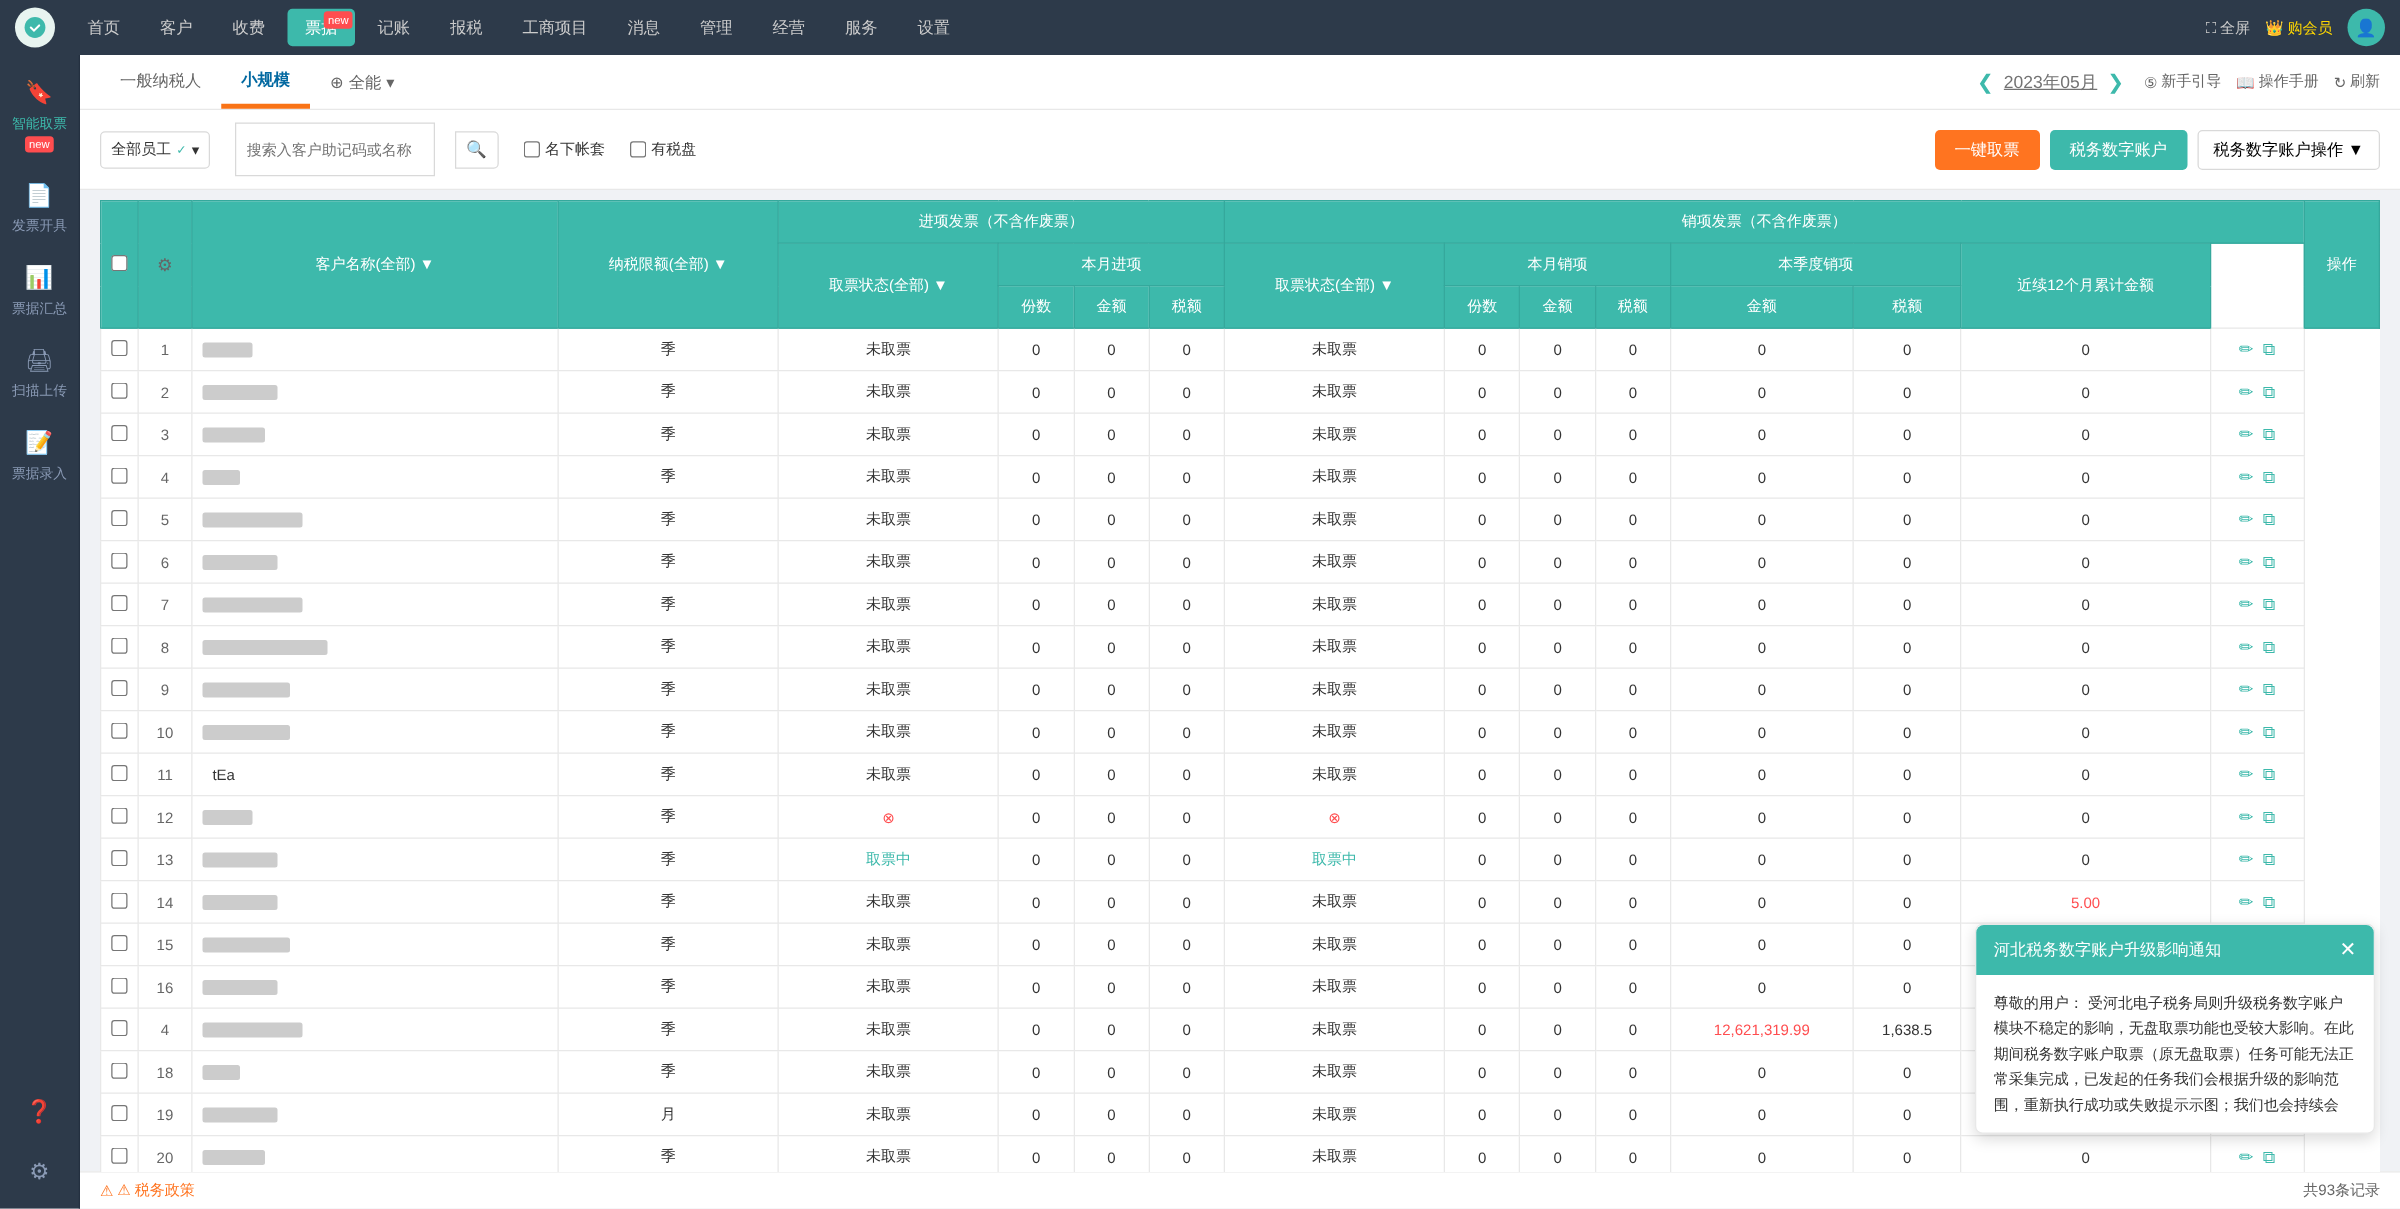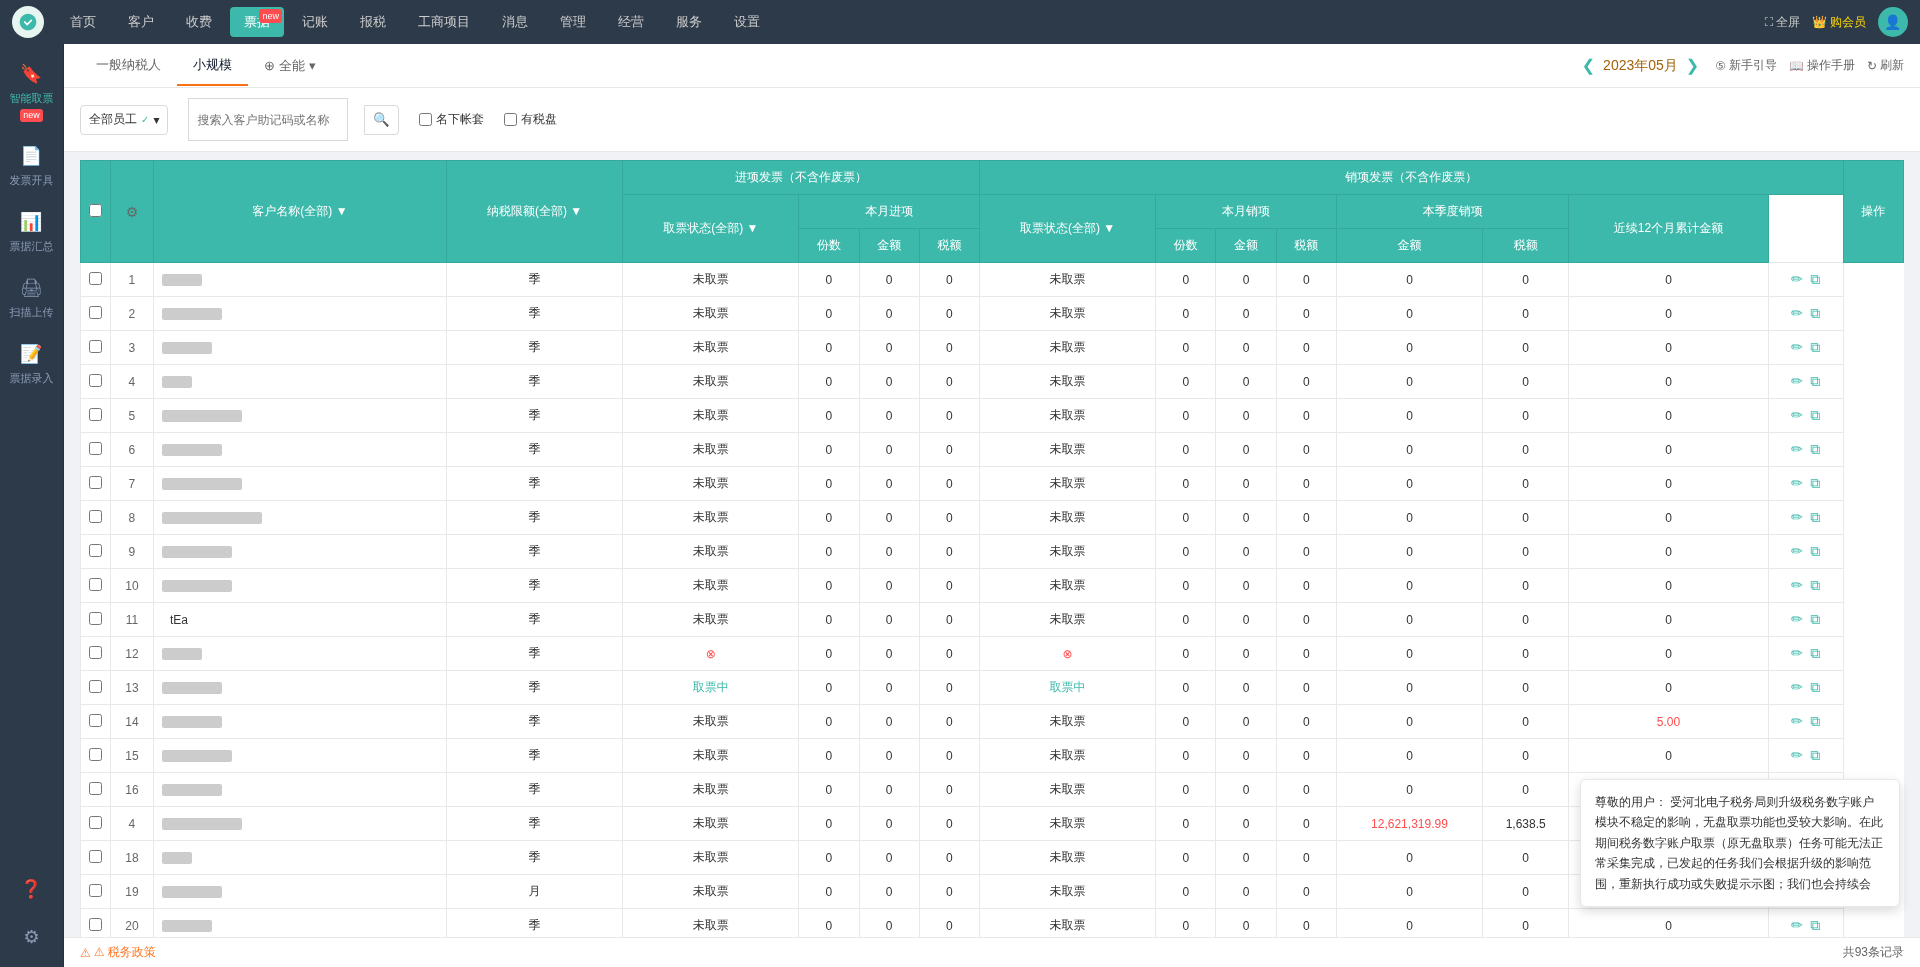--- a/index.html
+++ b/index.html
@@ -25,36 +25,36 @@
     .sidebar-item.active { color: #3db9ab; }
     .sidebar-item .new-badge { background: #ff4d4f; color: #fff; font-size: 9px; padding: 0 3px; border-radius: 3px; line-height: 13px; }
     .sidebar-bottom { margin-top: auto; display: flex; flex-direction: column; align-items: center; gap: 4px; }
 
     
     .main-content { flex: 1; display: flex; flex-direction: column; overflow: hidden; background: #f0f2f5; }
 
     
     .sub-nav { background: #fff; display: flex; align-items: center; padding: 0 16px; height: 44px; border-bottom: 1px solid #e8e8e8; gap: 0; }
     .sub-nav-item { padding: 10px 16px; cursor: pointer; font-size: 13px; color: #666; border-bottom: 2px solid transparent; margin-bottom: -1px; }
-    .sub-nav-item.active { color: #0f172a; border-bottom: 2px solid #f97316; font-weight: 400; }
+    .sub-nav-item.active { color: #0369a1; border-bottom: 4px solid #f97316; font-weight: 700; }
     .sub-nav-icon { display: flex; align-items: center; gap: 4px; padding: 0 16px; cursor: pointer; color: #666; font-size: 13px; }
 
     
     .toolbar { background: #fff; padding: 10px 16px; display: flex; align-items: center; gap: 8px; border-bottom: 1px solid #e8e8e8; justify-content: space-between; }
     .toolbar-left { display: flex; align-items: center; gap: 20px; }
     .toolbar-right { display: flex; align-items: center; gap: 8px; }
     .select-box { border: 1px solid #d9d9d9; border-radius: 4px; padding: 4px 8px; font-size: 12px; background: #fff; display: flex; align-items: center; gap: 4px; cursor: pointer; height: 30px; }
     .search-input { border: 1px solid #d9d9d9; border-radius: 0; padding: 4px 8px; font-size: 12px; width: 160px; height: 43px; outline: none; }
     .search-btn { border: 1px solid #d9d9d9; background: #fff; padding: 4px 8px; border-radius: 0 4px 4px 0; cursor: pointer; height: 30px; display: flex; align-items: center; margin-left: -4px; }
     .checkbox-item { display: flex; align-items: center; gap: 4px; font-size: 12px; cursor: pointer; }
     .btn-orange { background: #ff7420; color: #fff; border: none; padding: 6px 16px; border-radius: 4px; cursor: pointer; font-size: 13px; height: 32px; }
     .btn-teal { background: #3db9ab; color: #fff; border: none; padding: 6px 16px; border-radius: 4px; cursor: pointer; font-size: 13px; height: 32px; }
     .btn-outline { border: 1px solid #d9d9d9; background: #fff; padding: 6px 12px; border-radius: 4px; cursor: pointer; font-size: 13px; height: 32px; display: flex; align-items: center; gap: 4px; }
     .date-arrow { cursor: pointer; color: #3db9ab; font-size: 16px; background: none; border: none; }
-    .date-text { font-size: 14px; font-weight: 500; color: #a16207; }
+    .date-text { font-size: 14px; font-weight: 500; color: #737373; text-decoration: underline; }
 
     
     .table-container { flex: 1; overflow: auto; padding: 8px 16px 16px; }
     .data-table { width: 100%; border-collapse: collapse; background: #fff; font-size: 12px; }
     .data-table th { background: #3db9ab; color: #fff; padding: 8px 6px; text-align: center; border: 1px solid #35a89c; font-weight: normal; white-space: nowrap; }
     .data-table td { padding: 6px 6px; text-align: center; border: 1px solid #e8e8e8; color: #333; white-space: nowrap; }
     .data-table .row-num { color: #666; }
     .action-btn { background: none; border: none; cursor: pointer; color: #3db9ab; font-size: 14px; padding: 2px; }
     .checkbox-cell { width: 30px; }
     .settings-icon { color: #666; cursor: pointer; font-size: 14px; }
@@ -189,20 +189,27 @@
           <span>🔍</span>
         </button>
         <label class="checkbox-item">
           <input type="checkbox" style="">
           <span>名下帐套</span>
         </label>
         <label class="checkbox-item">
           <input type="checkbox" style="">
           <span>有税盘</span>
         </label>
+      </div>
+      <div class="toolbar-right">
+        <button class="btn-orange">一键取票</button>
+        <button class="btn-teal">税务数字账户</button>
+        <button class="btn-outline">
+          <span>税务数字账户操作 ▼</span>
+        </button>
       </div>
     </div>
 
     <div class="table-container">
       <table class="data-table">
         <thead>
           <tr>
             <th rowspan="3" class="checkbox-cell"><input type="checkbox" style=""></th>
             <th rowspan="3"><span class="settings-icon">⚙</span></th>
             <th rowspan="3" style="min-width:180px;">客户名称(全部) ▼</th>
@@ -697,15 +704,19 @@
       <div class="status-link">
         <span>⚠</span>
         <span>⚠ 税务政策</span>
       </div>
       <div>共93条记录</div>
     </div>
   </div>
 </div>
 
 <div class="notification-popup">
+  <div class="notification-header">
+    <span>河北税务数字账户升级影响通知</span>
+    <span class="notification-close">✕</span>
+  </div>
   <div class="notification-body" id="notification-body">尊敬的用户：
 受河北电子税务局则升级税务数字账户模块不稳定的影响，无盘取票功能也受较大影响。在此期间税务数字账户取票（原无盘取票）任务可能无法正常采集完成，已发起的任务我们会根据升级的影响范围，重新执行成功或失败提示示图；我们也会持续会</div>
 </div>
 
 </body></html>

